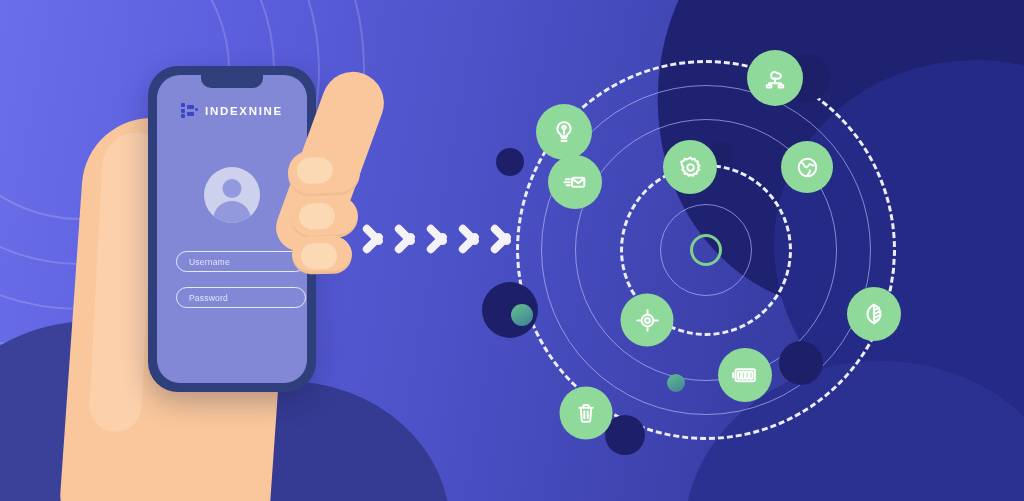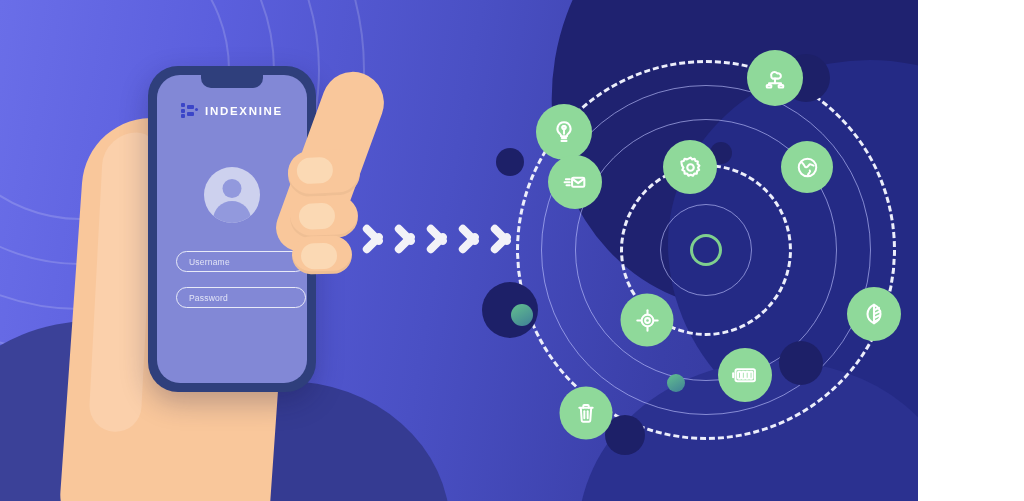--- a/index.html
+++ b/index.html
@@ -1,21 +1,21 @@
 <!DOCTYPE html>
 <html><head>
 <meta charset="utf-8">
 <style>
   * { margin:0; padding:0; box-sizing:border-box; }
   html,body{ background:#ffffff; }
   body{ font-family:"Liberation Sans", sans-serif; }
 
   #scene{
     position:relative;
-    width:918px; height:501px;
+    width:1024px; height:501px;
     overflow:hidden;
     background:linear-gradient(100deg,#6a6ee8 0%, #5b5fdd 22%, #4a50c4 48%, #3a3fa8 72%, #2e3390 100%);
     text-decoration:underline;
   }
 
   
   .bg-arcs{ position:absolute; left:-230px; top:-240px; width:620px; height:620px;
             pointer-events:none; }
   .bg-arcs span{ position:absolute; border:2px solid rgba(255,255,255,.17);
                  border-radius:50%; left:50%; top:50%; transform:translate(-50%,-50%); }

